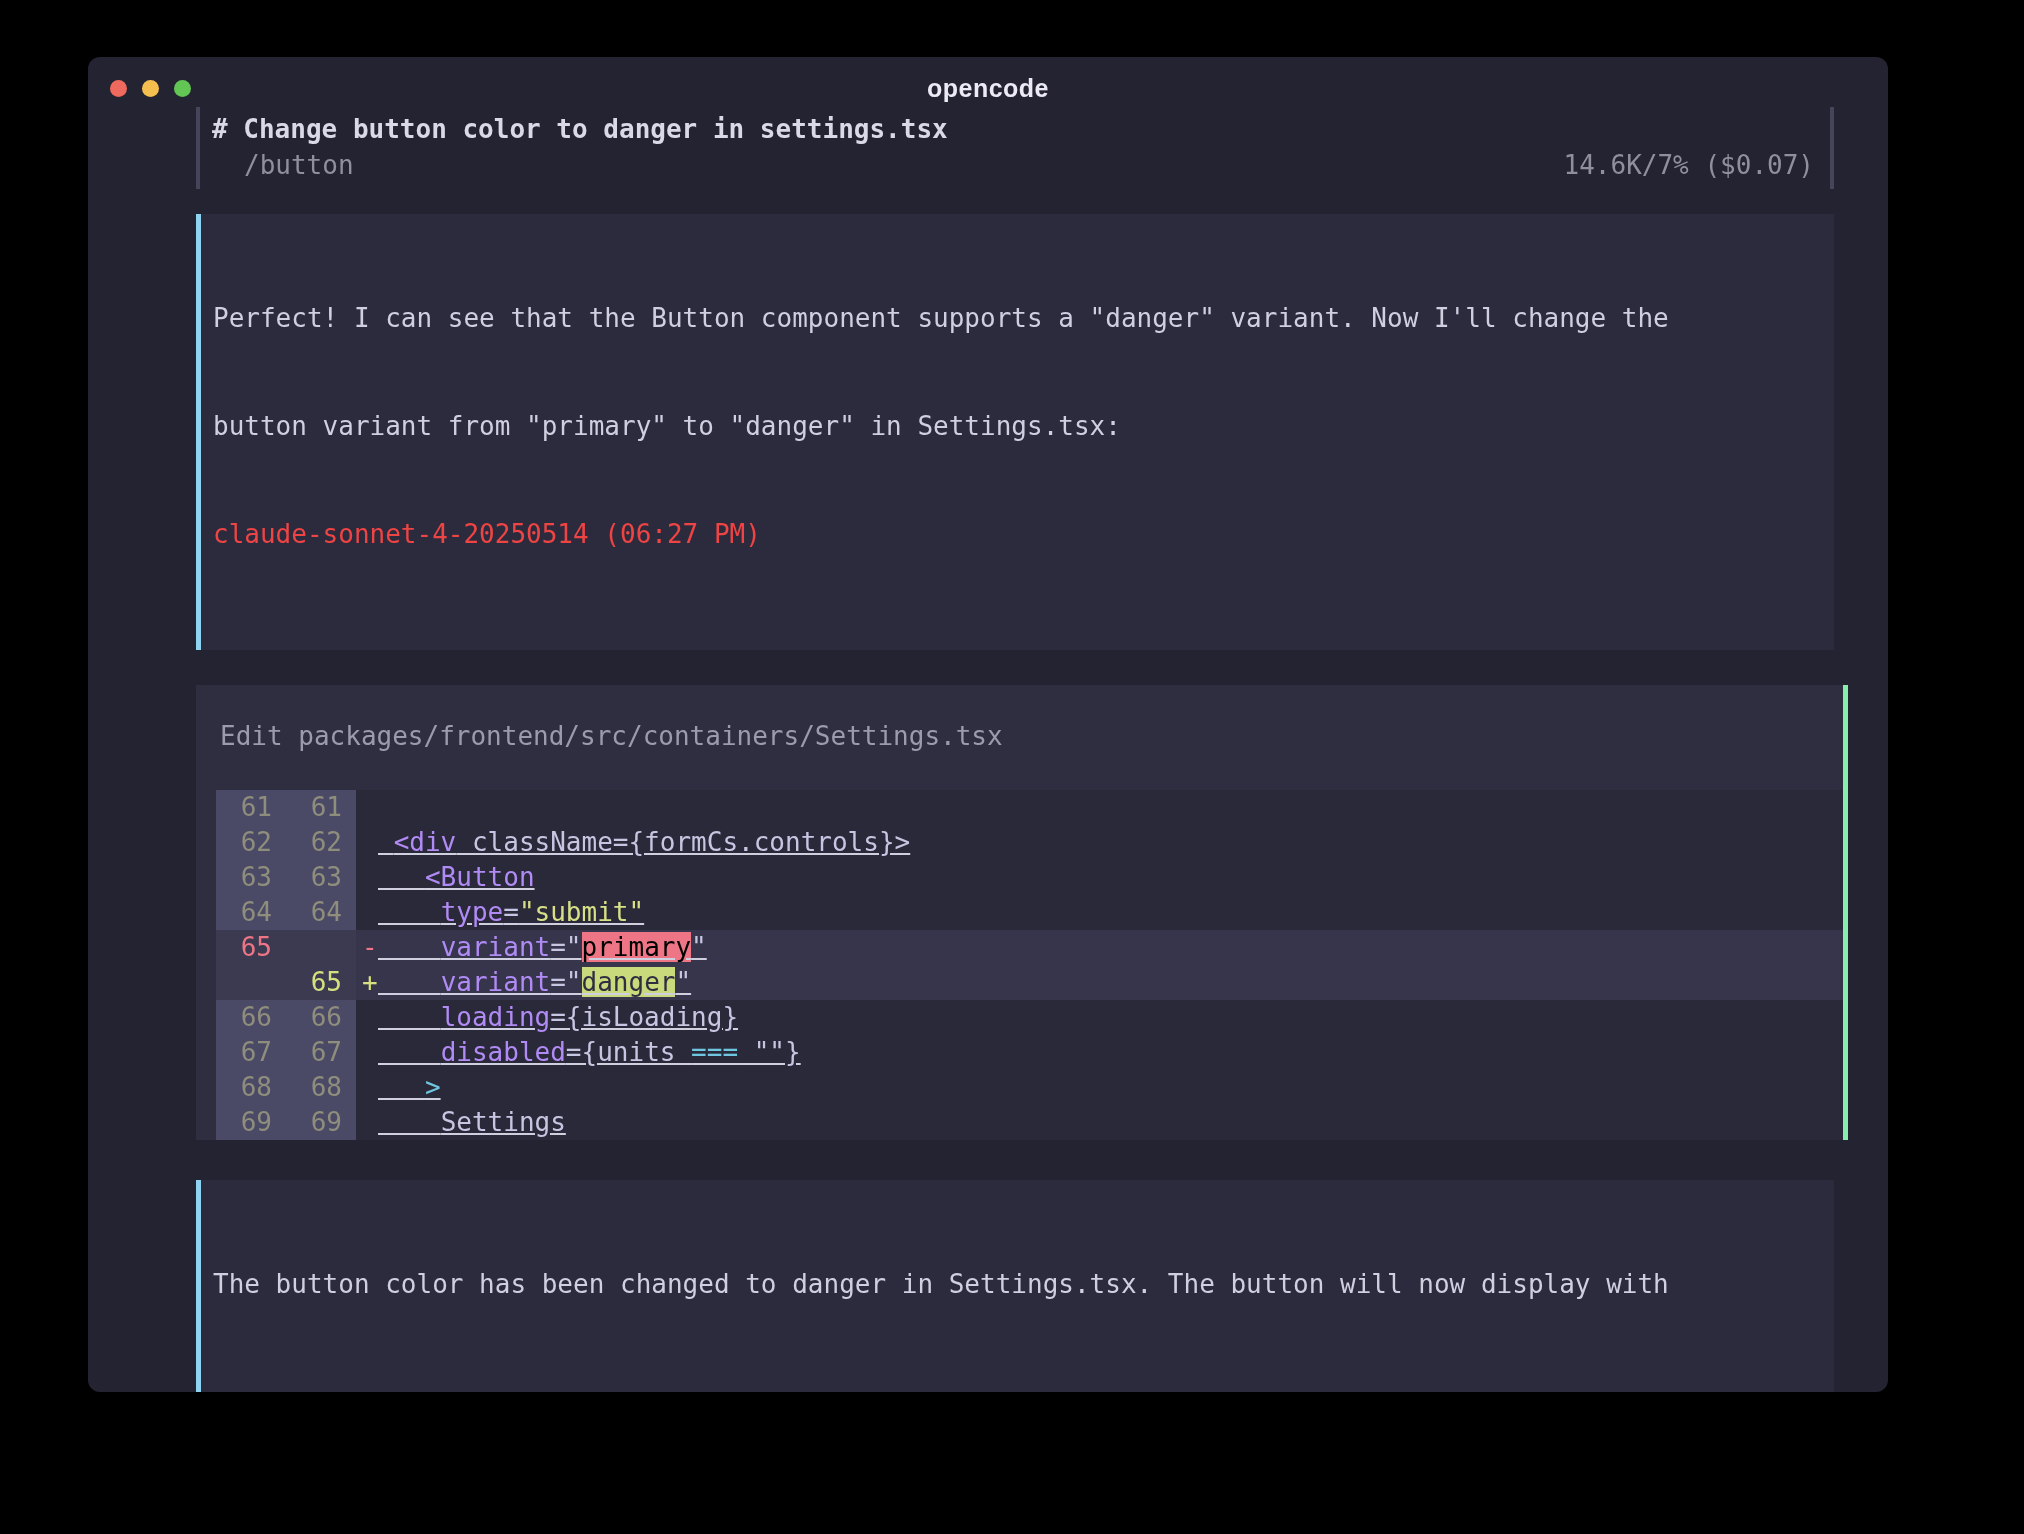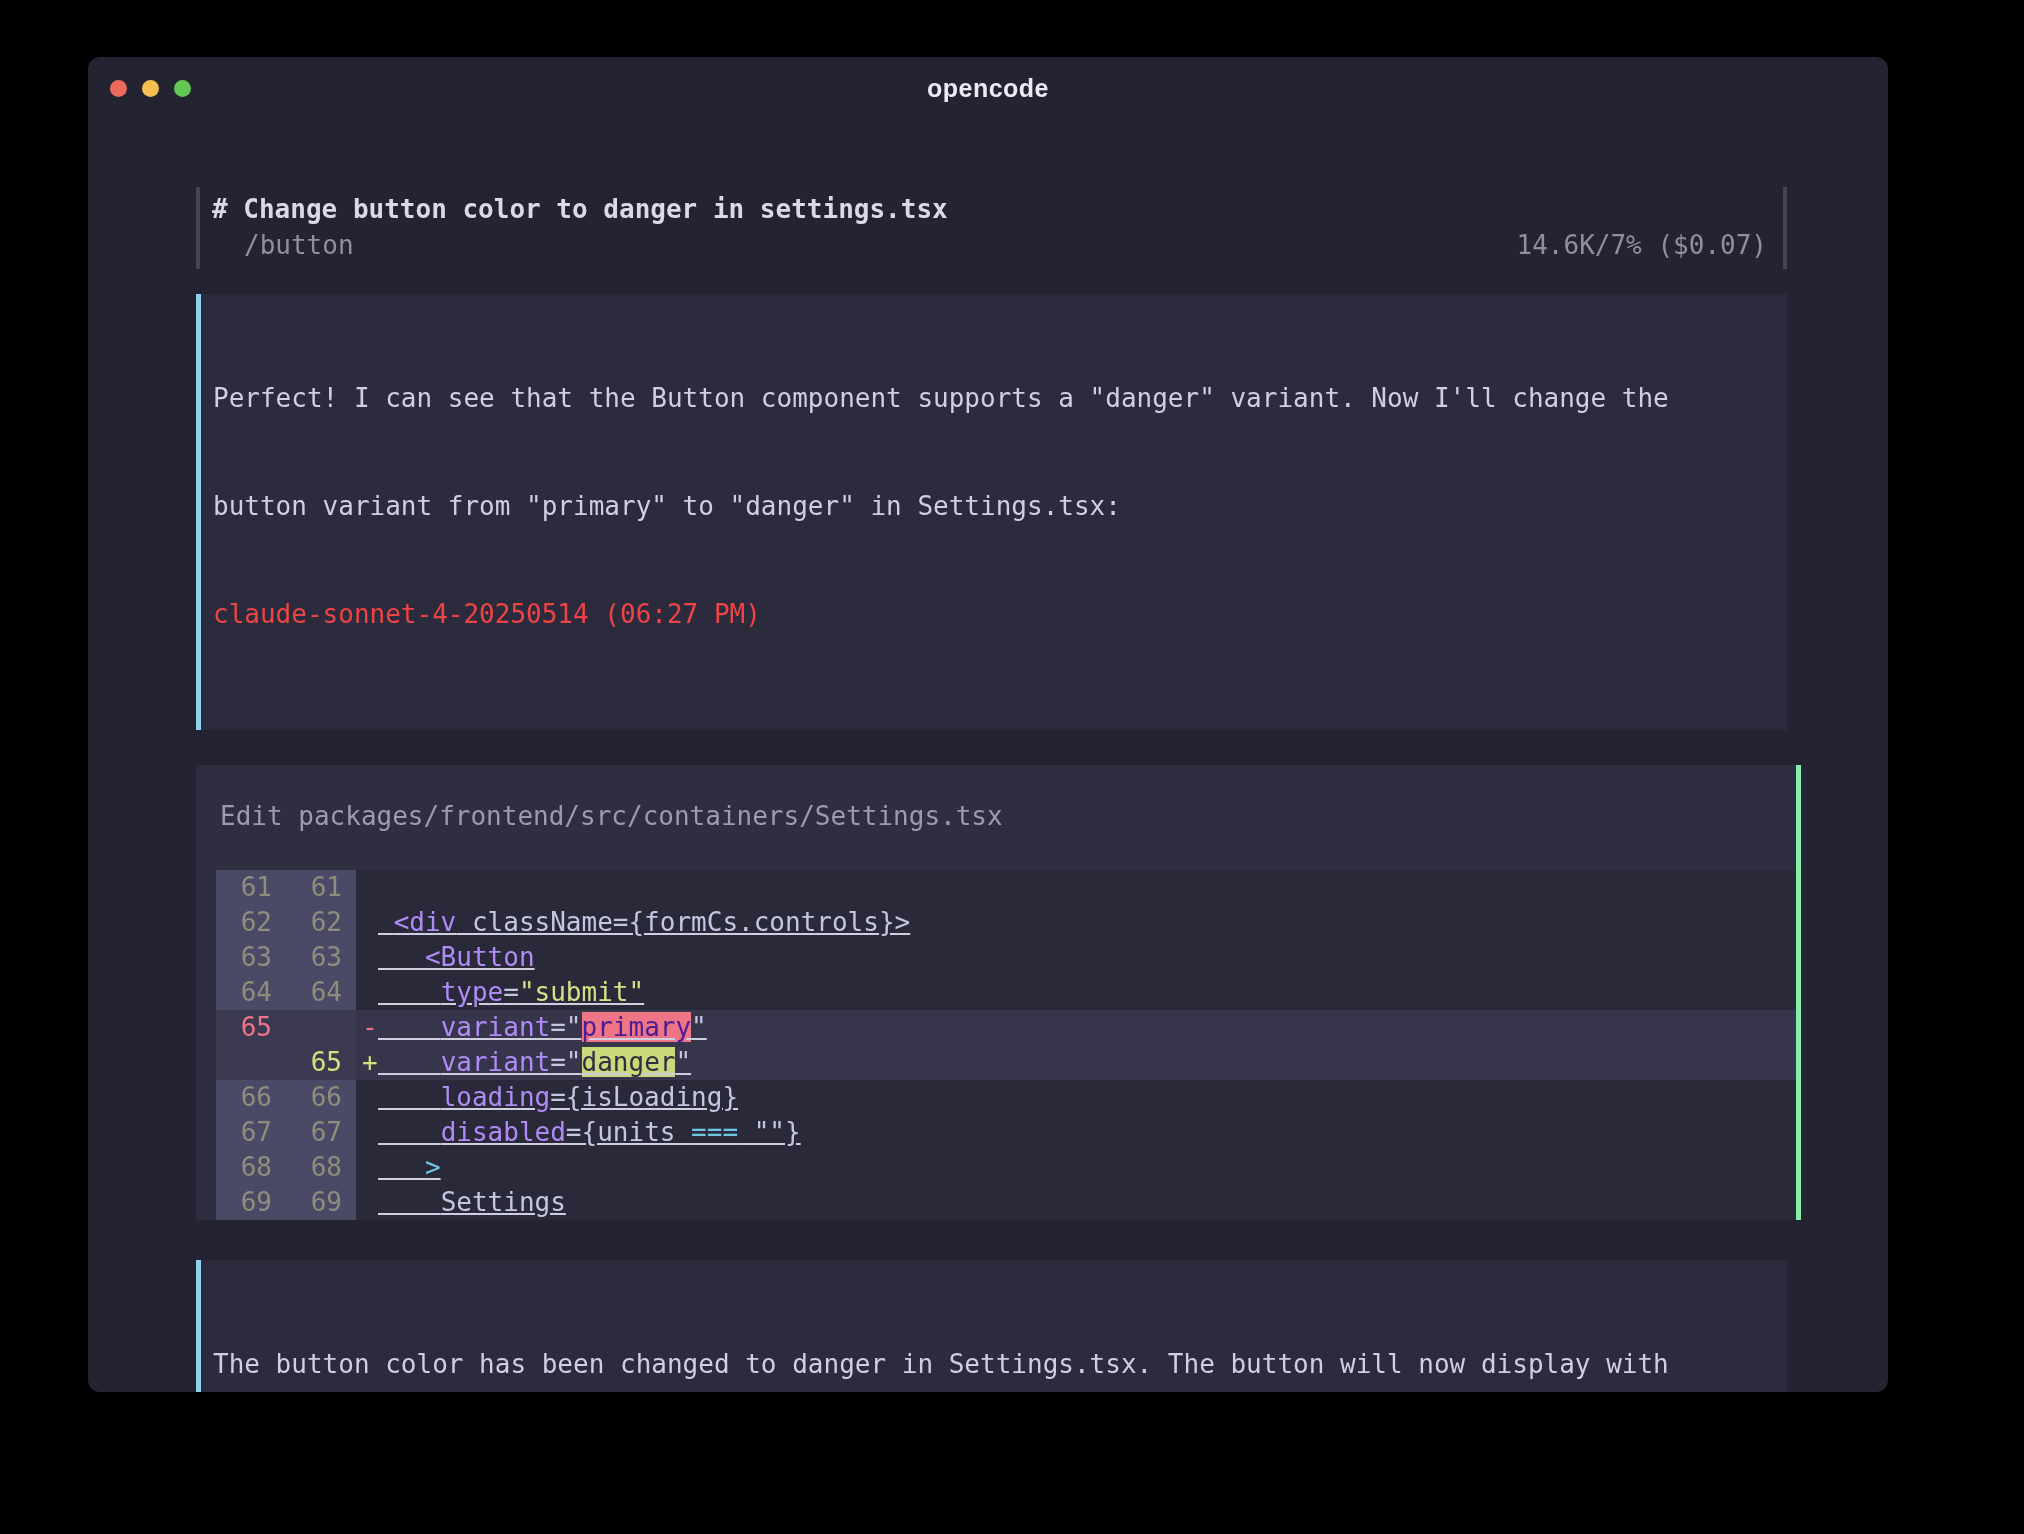--- a/index.html
+++ b/index.html
@@ -16,21 +16,21 @@
   .light{width:17px;height:17px;border-radius:50%;}
   .light.red{background:#ee6a5e;}
   .light.yellow{background:#f4bf4f;}
   .light.green{background:#62c554;}
   .win-title{
     position:absolute;left:0;right:0;text-align:center;
     font-family:"Liberation Sans","DejaVu Sans",sans-serif;
     font-weight:bold;font-size:25px;color:#eceaf4;letter-spacing:.5px;
   }
   
-  .content{flex:1;display:flex;flex-direction:column;padding:0 101px 0 108px;min-height:0;}
+  .content{flex:1;display:flex;flex-direction:column;padding:0 54px 0 108px;min-height:0;justify-content:center;}
   
   .share-header{
     margin-top:68px;border-left:4px solid #454459;border-right:4px solid #454459;
     padding:4px 16px 6px 12px;line-height:36px;
   }
   .sh-title{font-weight:bold;color:#d9d9e7;white-space:pre;}
   .sh-line2{display:flex;color:#8f8f9e;white-space:pre;}
   .sh-unshare{margin-left:32px;}
   .sh-tokens{margin-left:auto;}
   
@@ -58,21 +58,21 @@
   .drow.add .g-new{color:#d6e07f;}
   .drow.del,.drow.add{background:#36354b;}
   .mark{flex:0 0 16px;width:16px;margin-left:6px;}
   .drow.del .mark{color:#ee7585;}
   .drow.add .mark{color:#d6e07f;}
   .code{flex:1;white-space:pre;text-decoration:underline;}
   .c-pur{color:#b18bf5;}
   .c-lav{color:#c6c6e2;}
   .c-str{color:#d7e087;}
   .c-cyn{color:#6fc6e0;}
-  .c-del{background:#ee7585;color:#4c1d95;}
+  .c-del{background:#ee7585;color:#000000;}
   .c-add{background:#c9da7d;color:#2f2e41;}
 </style>
 </head>
 <body>
 
 <div class="window">
 
   <div class="titlebar">
     <div class="lights">
       <div class="light red"></div>

